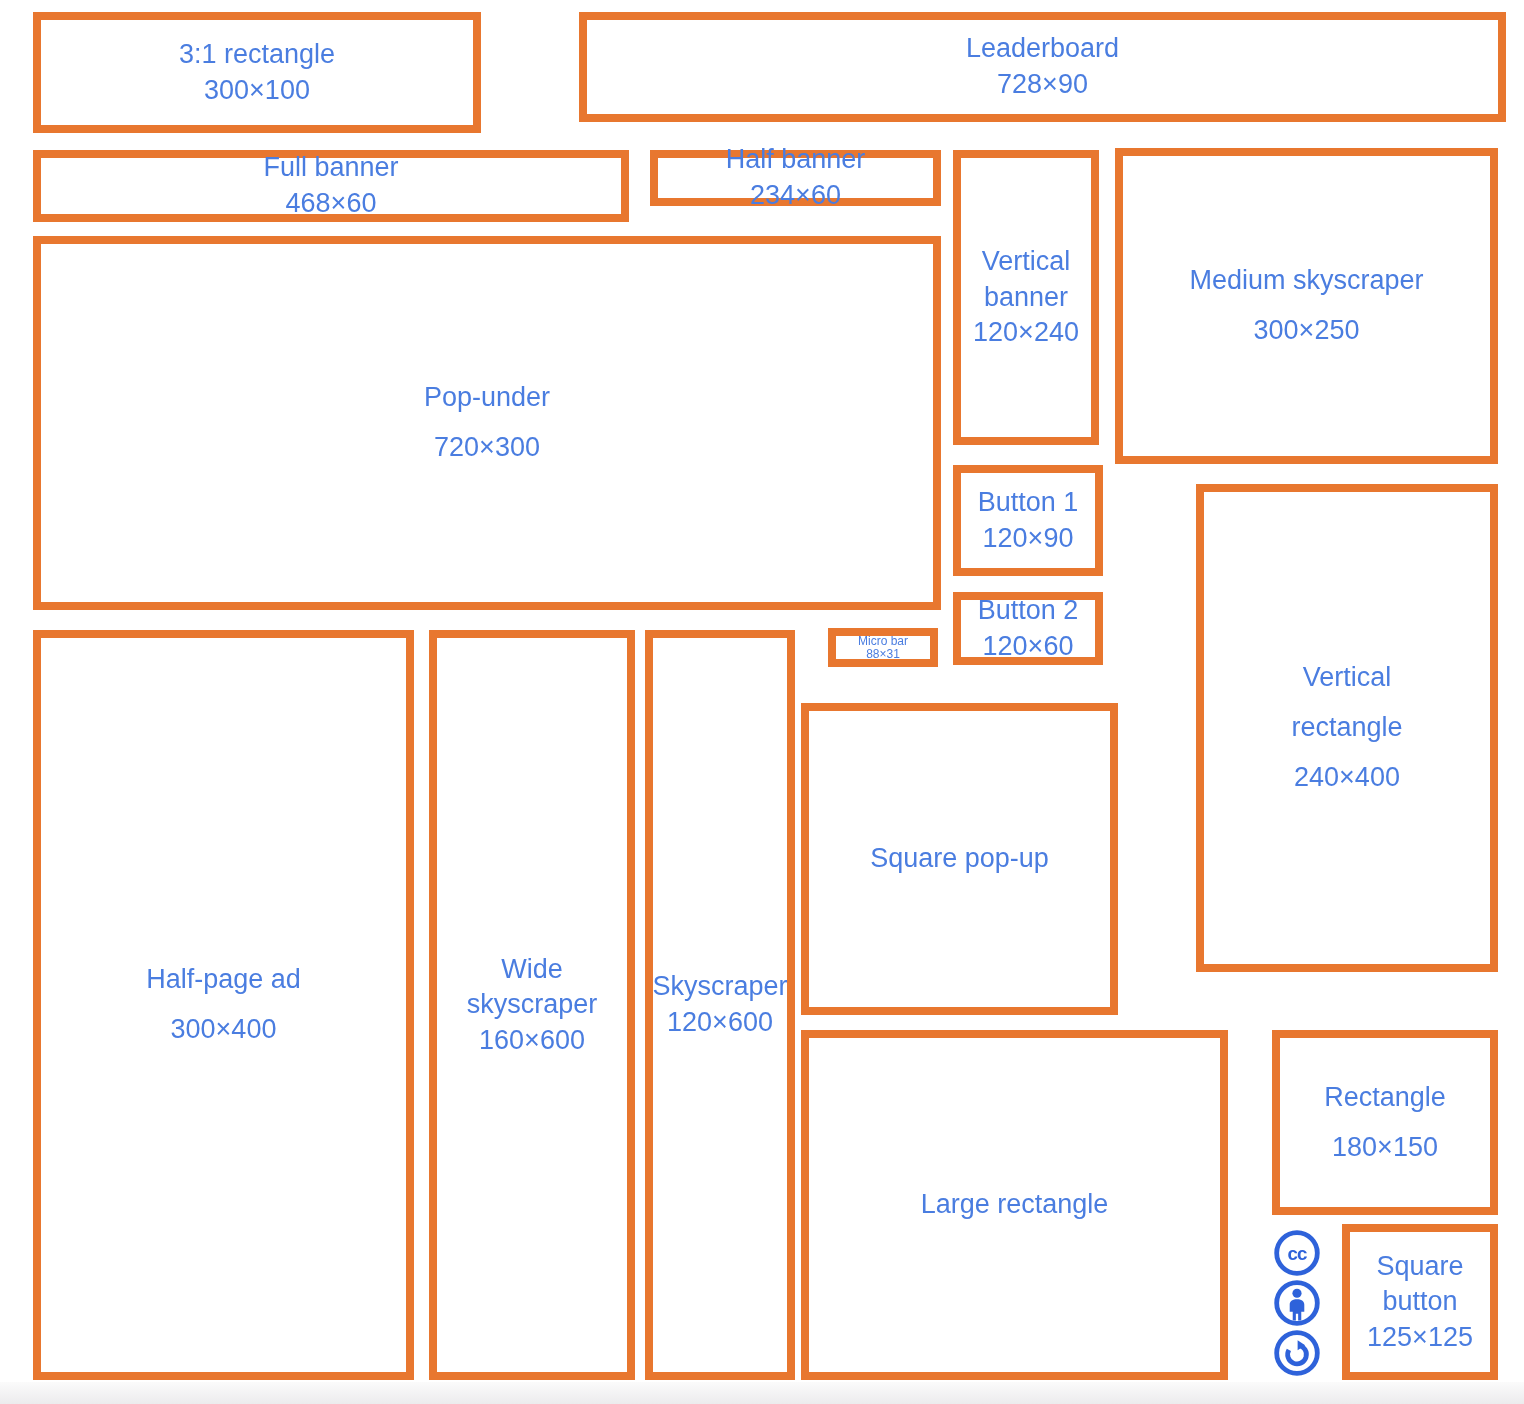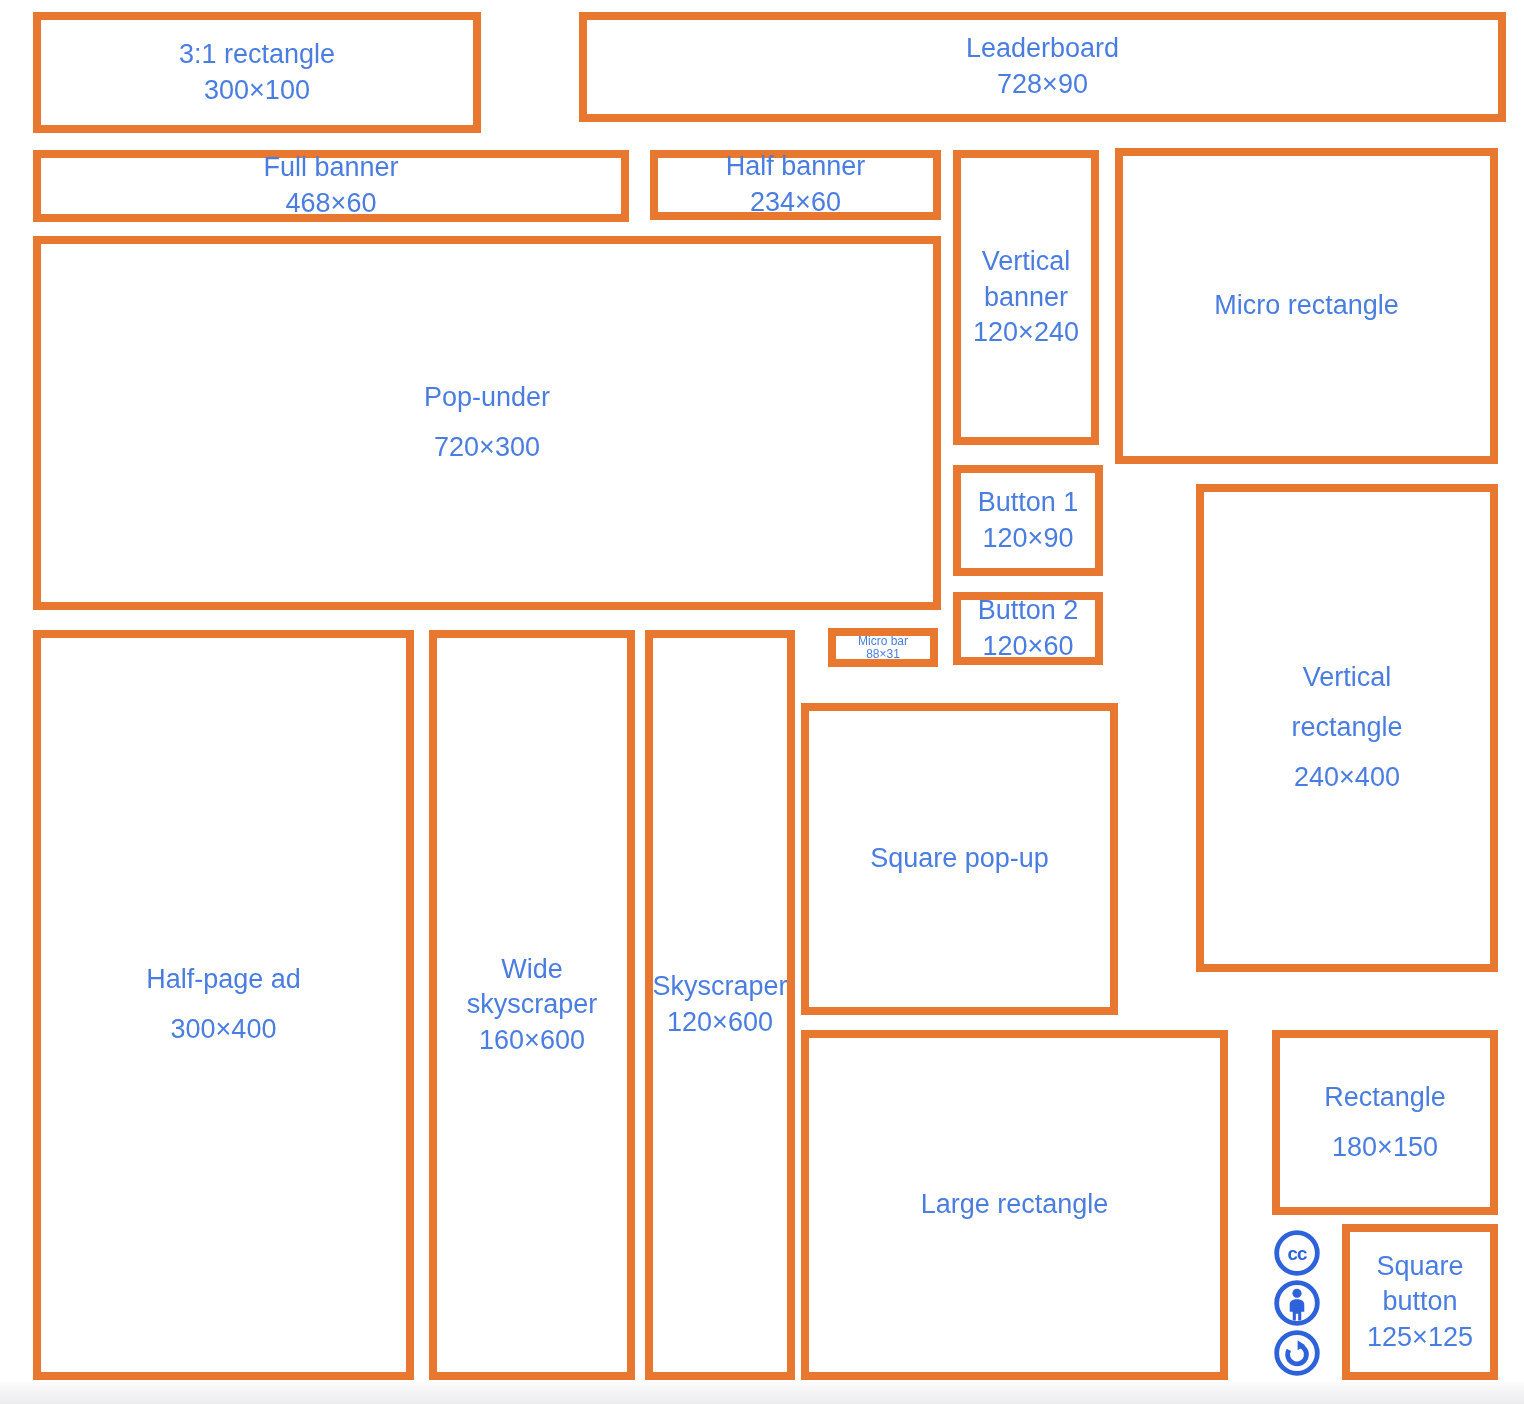--- a/index.html
+++ b/index.html
@@ -23,21 +23,21 @@
   .box-label{
     color:#4a7de0;
     font-size:27px;
     line-height:1.32;
     white-space:nowrap;
   }
   
   #box-three-one-rectangle{left:33px;top:12px;width:448px;height:121px}
   #box-leaderboard{left:579px;top:12px;width:927px;height:110px}
   #box-full-banner{left:33px;top:150px;width:596px;height:72px}
-  #box-half-banner{left:650px;top:150px;width:291px;height:70px}
+  #box-half-banner{left:650px;top:150px;width:291px;height:56px}
   #box-vertical-banner{left:953px;top:150px;width:146px;height:295px}
   #box-medium-rectangle{left:1115px;top:148px;width:383px;height:316px}
   #box-pop-under{left:33px;top:236px;width:908px;height:374px}
   #box-button-1{left:953px;top:465px;width:150px;height:111px}
   #box-button-2{left:953px;top:592px;width:150px;height:73px}
   #box-micro-bar{left:828px;top:628px;width:110px;height:39px}
   #box-half-page-ad{left:33px;top:630px;width:381px;height:750px}
   #box-wide-skyscraper{left:429px;top:630px;width:206px;height:750px}
   #box-skyscraper{left:645px;top:630px;width:150px;height:750px}
   #box-square-pop-up{left:801px;top:703px;width:317px;height:312px}
@@ -111,21 +111,22 @@
       </div>
       <div class="ad-box" id="box-vertical-banner">
         <div class="box-label">
           <div class="label-line">Vertical</div>
           <div class="label-line">banner</div>
           <div class="label-line">120×240</div>
         </div>
       </div>
       <div class="ad-box" id="box-medium-rectangle">
         <div class="box-label">
-          <div class="label-line">Micro rectangle</div>
+          <div class="label-line">Medium skyscraper</div>
+          <div class="label-line">300×250</div>
         </div>
       </div>
       <div class="ad-box" id="box-pop-under">
         <div class="box-label">
           <div class="label-line">Pop-under</div>
           <div class="label-line">720×300</div>
         </div>
       </div>
       <div class="ad-box" id="box-button-1">
         <div class="box-label">

